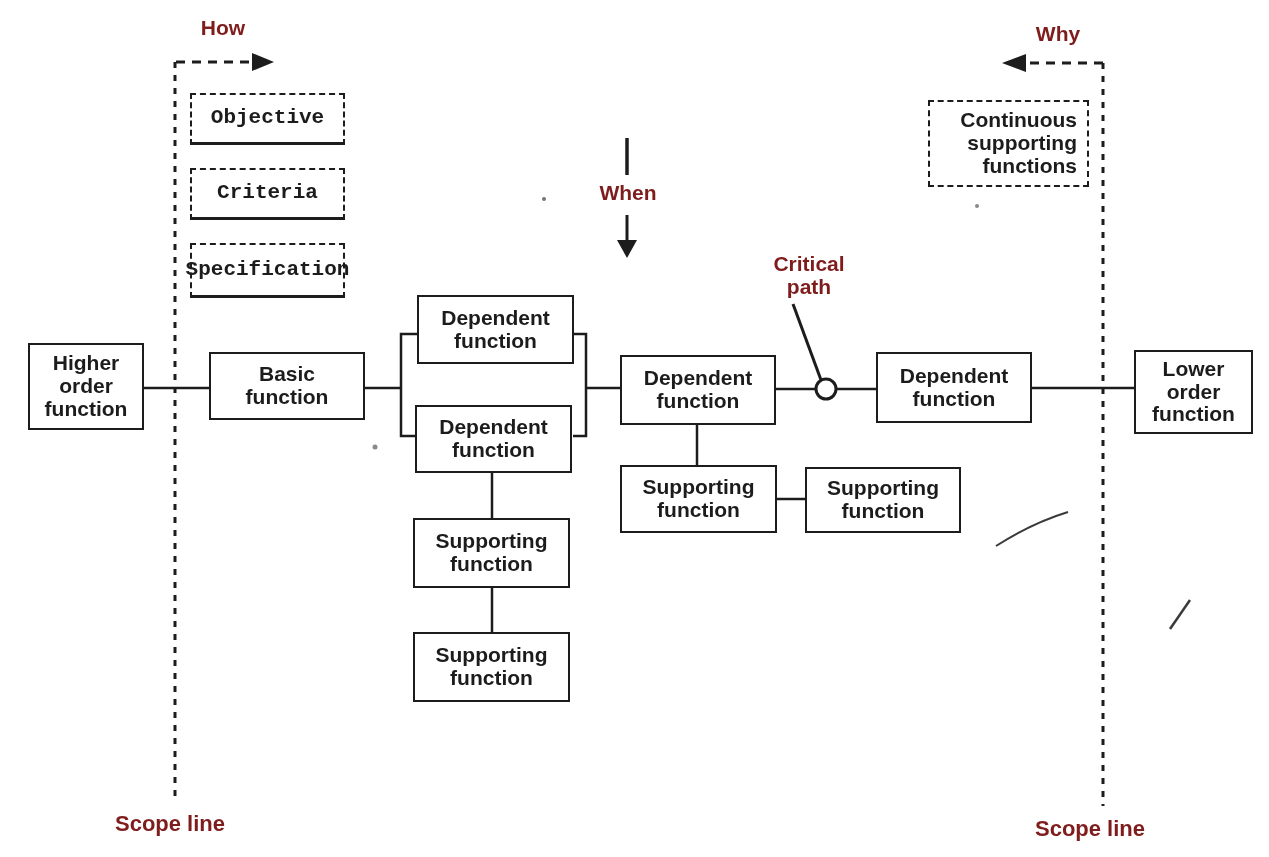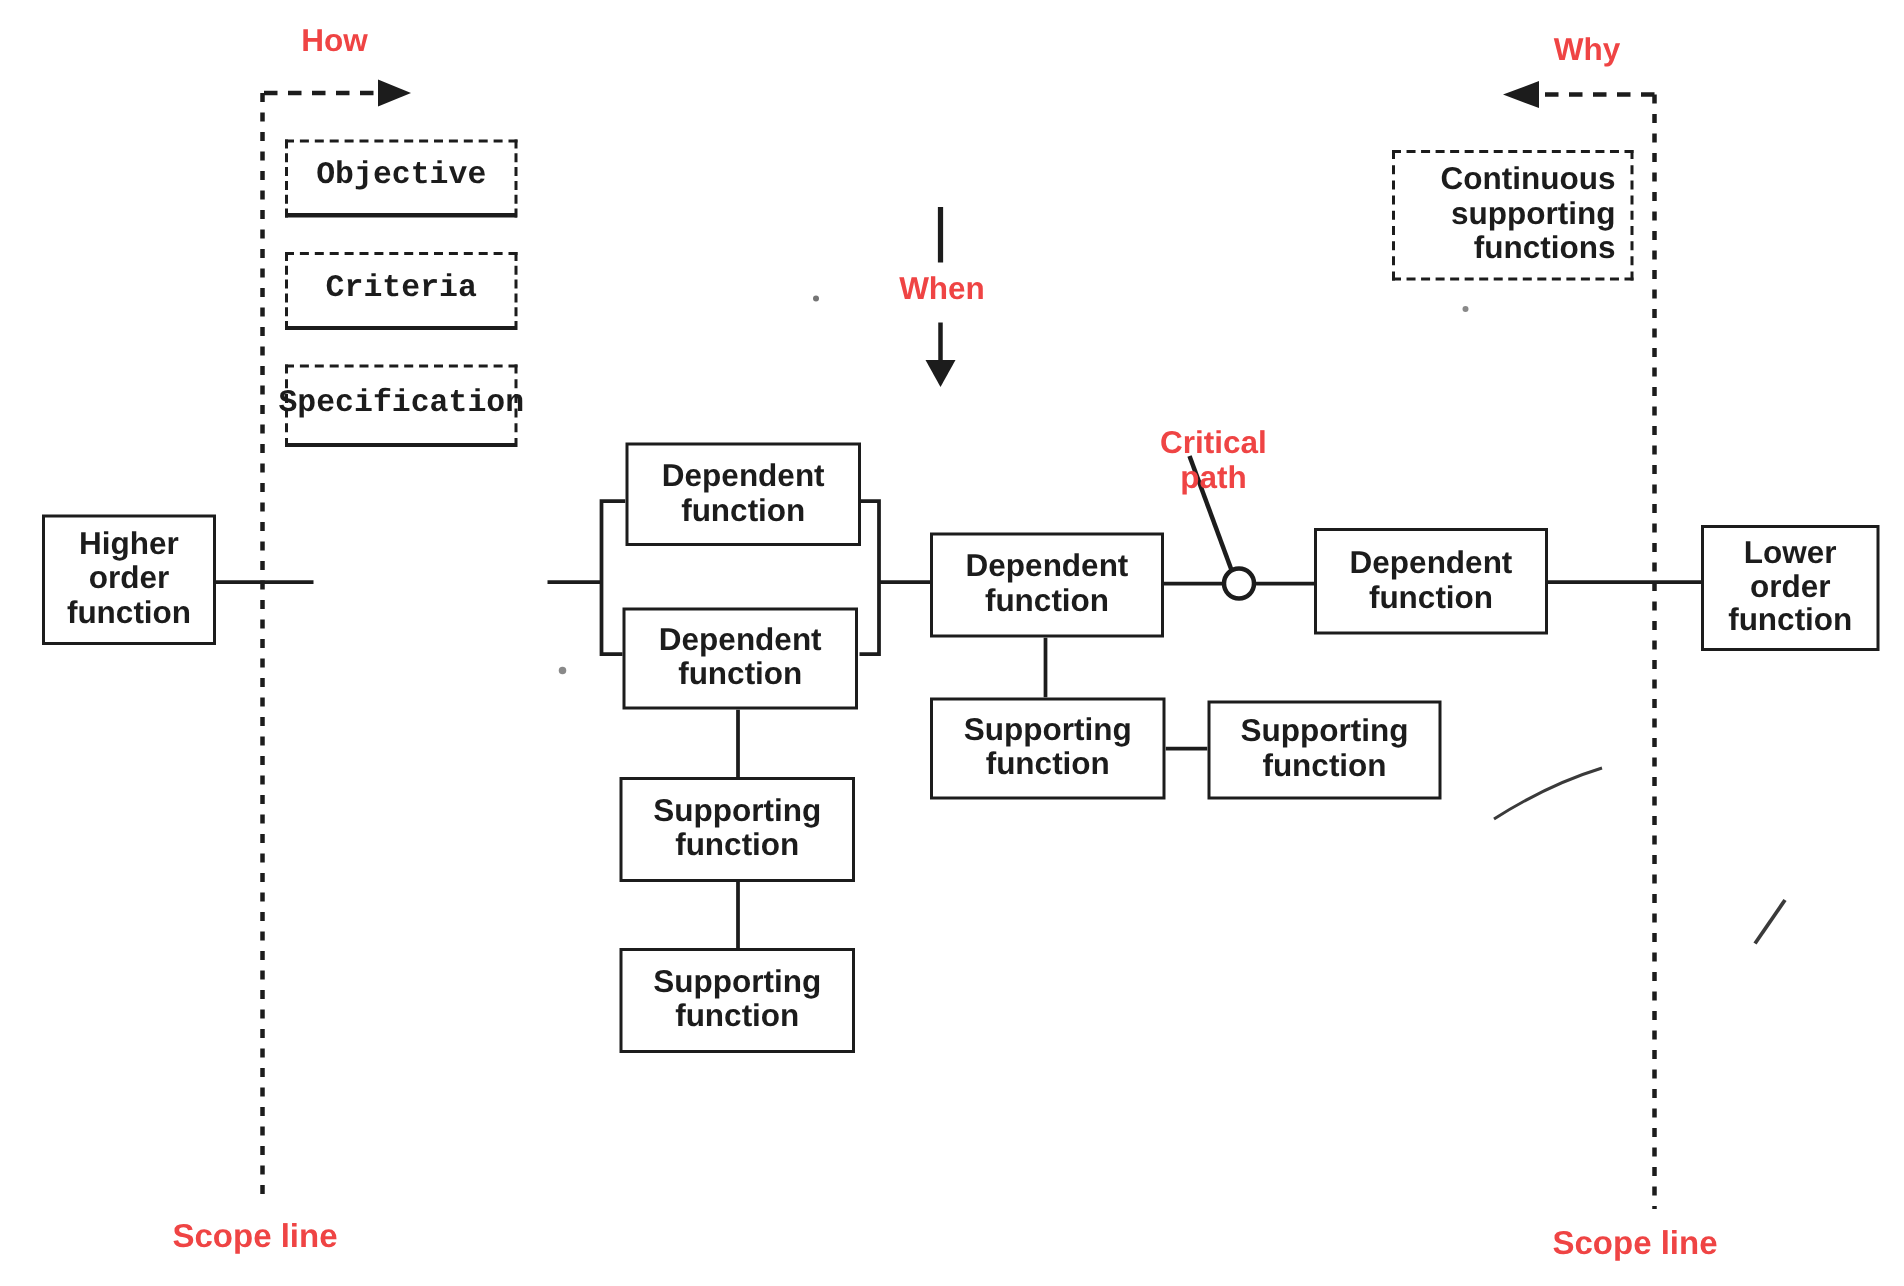--- a/index.html
+++ b/index.html
@@ -12,21 +12,21 @@
   .box{
     position:absolute;display:flex;align-items:center;justify-content:center;
     text-align:center;font-size:21px;font-weight:700;line-height:1.08;
     color:#1c1c1c;background:#ffffff;box-sizing:border-box;padding:2px 10px;
   }
   .solid{border:2.5px solid #1c1c1c;}
   .dashed{border:2.5px dashed #1c1c1c;}
   .solid-bottom{border-bottom:3.5px solid #1c1c1c;font-family:Liberation Mono, monospace;}
   .freelabel{
     position:absolute;display:flex;align-items:flex-start;justify-content:center;
-    text-align:center;font-size:21px;font-weight:700;line-height:1.1;color:#ef4444;
+    text-align:center;font-size:21px;font-weight:700;line-height:1.1;color:#7f1d1d;
   }
 </style>
 </head>
 <body>
 
 <div class="canvas">
 
   <svg class="lines" viewBox="0 0 1269 857">
 
     <path d="M175 62 V800" fill="none" stroke="#1c1c1c" stroke-width="3" stroke-dasharray="6 7"></path>
@@ -62,29 +62,30 @@
     <path d="M996 546 Q1032 523 1068 512" fill="none" stroke="#3a3a3a" stroke-width="2"></path>
     <path d="M1170 629 L1190 600" stroke="#3a3a3a" stroke-width="2.5"></path>
     <circle cx="544" cy="199" r="2" fill="#3a3a3a" opacity="0.7"></circle>
     <circle cx="977" cy="206" r="2" fill="#3a3a3a" opacity="0.6"></circle>
     <circle cx="375" cy="447" r="2.5" fill="#3a3a3a" opacity="0.6"></circle>
   </svg>
 
   <div class="freelabel" style="left:185px;top:16px;width:76px;">How</div>
   <div class="freelabel" style="left:1020px;top:22px;width:76px;">Why</div>
   <div class="freelabel" style="left:588px;top:181px;width:80px;">When</div>
-  <div class="freelabel" style="left:763px;top:252px;width:92px;margin-top:32px;">Critical path</div>
+  <div class="freelabel" style="left:763px;top:252px;width:92px;">Critical path</div>
 
   <div class="box dashed solid-bottom" style="left:190px;top:93px;width:155px;height:52px;padding:2px 4px;">Objective</div>
   <div class="box dashed solid-bottom" style="left:190px;top:168px;width:155px;height:52px;padding:2px 4px;">Criteria</div>
   <div class="box dashed solid-bottom" style="left:190px;top:243px;width:155px;height:55px;padding:2px 2px;">Specification</div>
 
   <div class="box dashed" style="left:928px;top:100px;width:161px;height:87px;text-align:right;">Continuous supporting functions</div>
 
   <div class="box solid" style="left:28px;top:343px;width:116px;height:87px;padding:2px 6px;">Higher order function</div>
+  <div class="box solid" style="left:209px;top:352px;width:156px;height:68px;padding:2px 20px;">Basic function</div>
   <div class="box solid" style="left:417px;top:295px;width:157px;height:69px;">Dependent function</div>
   <div class="box solid" style="left:415px;top:405px;width:157px;height:68px;">Dependent function</div>
   <div class="box solid" style="left:620px;top:355px;width:156px;height:70px;">Dependent function</div>
   <div class="box solid" style="left:876px;top:352px;width:156px;height:71px;">Dependent function</div>
   <div class="box solid" style="left:1134px;top:350px;width:119px;height:84px;padding:2px 6px;">Lower order function</div>
 
   <div class="box solid" style="left:413px;top:518px;width:157px;height:70px;">Supporting function</div>
   <div class="box solid" style="left:413px;top:632px;width:157px;height:70px;">Supporting function</div>
   <div class="box solid" style="left:620px;top:465px;width:157px;height:68px;">Supporting function</div>
   <div class="box solid" style="left:805px;top:467px;width:156px;height:66px;">Supporting function</div>

